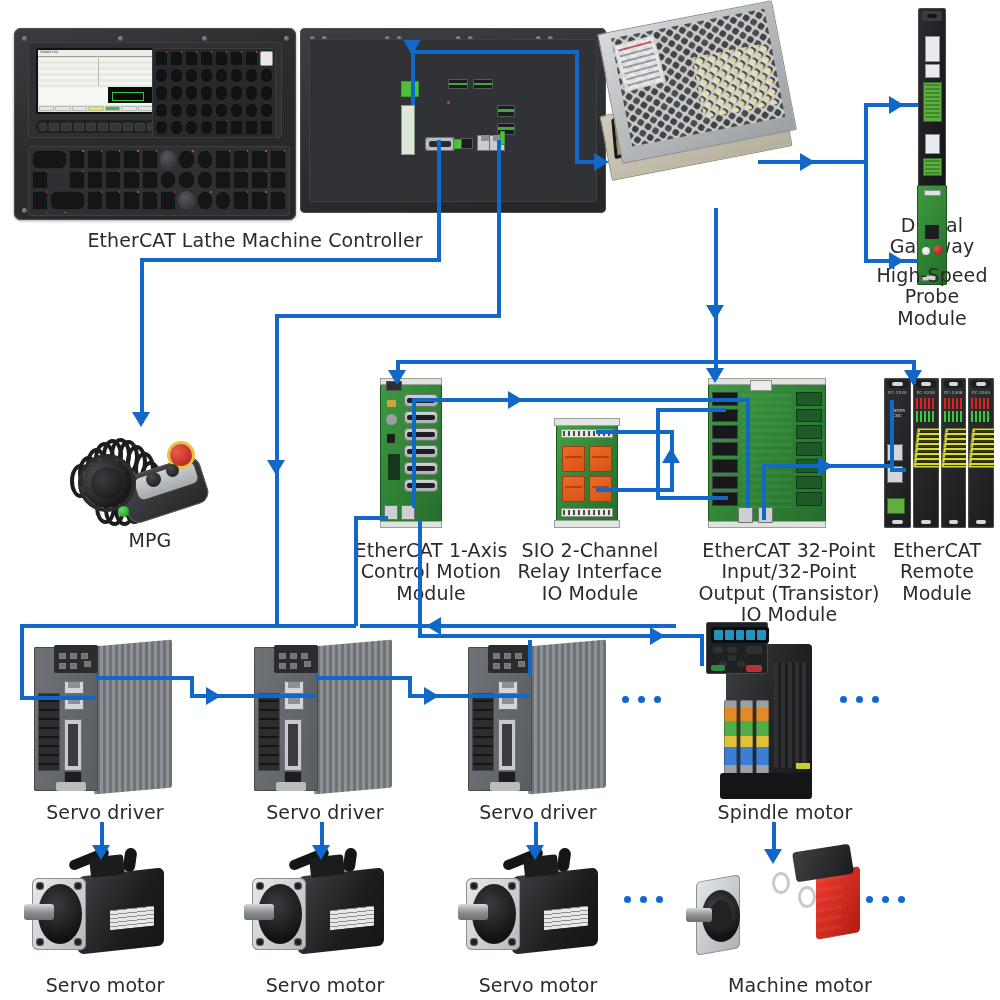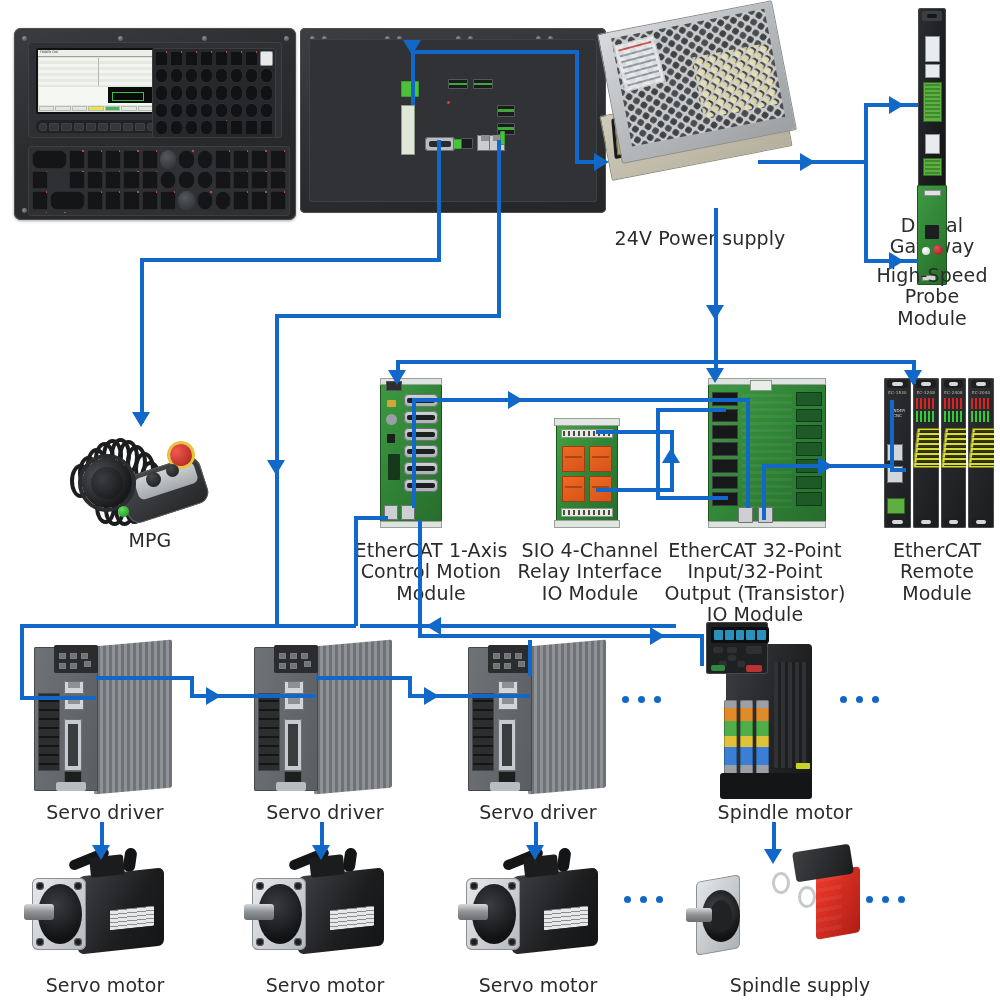--- a/index.html
+++ b/index.html
@@ -456,20 +456,21 @@
         <s class="knob"></s>
       <s class="c dot"></s>
         <s class="c"></s>
       <s class="dot"></s>
         <s class="dot"></s>
       <s class="dot"></s>
         <s class="dot"></s>
       <s class="dot"></s>
     </div>
   </div>
+  <div class="lbl" style="left:60px;top:230px;width:390px;">EtherCAT Lathe Machine Controller</div>
 
   <div class="node ppc" style="left:300px;top:28px;">
     <div class="scr" style="left:10px;top:8px;"></div>
     <div class="scr" style="left:22px;top:8px;"></div>
     <div class="scr" style="left:85px;top:8px;"></div>
     <div class="scr" style="left:97px;top:8px;"></div>
     <div class="scr" style="left:156px;top:8px;"></div>
     <div class="scr" style="left:168px;top:8px;"></div>
     <div class="scr" style="left:236px;top:8px;"></div>
     <div class="scr" style="left:248px;top:8px;"></div>
@@ -527,21 +528,20 @@
         <i class="r"></i>
         <i></i>
           <i></i>
         <i></i>
           <i></i>
         <i></i>
           <i></i>
       </div>
     </div>
   </div>
-  <div class="lbl" style="left:590px;top:228px;width:220px;">24V Power supply</div>
 
   <div class="node gw" style="left:918px;top:8px;">
     <div class="cap-t"></div>
     <div class="cap-b"></div>
     <div class="win" style="top:28px;height:26px;"></div>
     <div class="win" style="top:56px;height:14px;"></div>
     <div class="strip" style="top:74px;height:40px;">
         <i></i>
       </div>
     <div class="win" style="top:126px;height:20px;"></div>
@@ -628,21 +628,21 @@
     <div class="relays">
       <b></b>
       <b></b>
       <b></b>
       <b></b>
     </div>
     <div class="tb" style="bottom:11px;">
         <i></i>
       </div>
   </div>
-  <div class="lbl" style="left:516px;top:540px;width:148px;">SIO 4-Channel
+  <div class="lbl" style="left:516px;top:540px;width:148px;">SIO 2-Channel
 Relay Interface
 IO Module</div>
 
   <div class="node io32" style="left:708px;top:378px;">
     <div class="rail t"></div>
     <div class="rail b"></div>
     <div class="pwr"></div>
     <div class="bank l">
       <b></b>
         <b></b>
@@ -660,21 +660,21 @@
         <b></b>
       <b></b>
         <b></b>
       <b></b>
     </div>
     <div class="rjs">
       <b></b>
       <b></b>
     </div>
   </div>
-  <div class="lbl" style="left:662px;top:540px;width:186px;">EtherCAT 32-Point
+  <div class="lbl" style="left:696px;top:540px;width:186px;">EtherCAT 32-Point
 Input/32-Point
 Output (Transistor)
 IO Module</div>
 
   <div class="node rem" style="left:884px;top:378px;">
     <div class="slice head">
       <div class="cap t"></div>
       <div class="cap b"></div>
       <div class="tag">EC-1530</div>
       <div class="brand">FINDER CNC</div>
@@ -874,21 +874,21 @@
   <div class="node spm" style="left:690px;top:848px;">
     <div class="red"></div>
     <div class="body"></div>
     <div class="jbox"></div>
     <div class="eye" style="left:82px;top:24px;"></div>
     <div class="eye" style="left:108px;top:38px;"></div>
     <div class="flange"></div>
     <div class="fan"></div>
     <div class="shaft"></div>
   </div>
-  <div class="lbl" style="left:700px;top:975px;width:200px;">Spindle supply</div>
+  <div class="lbl" style="left:700px;top:975px;width:200px;">Machine motor</div>
 
   <div class="dots" style="left:866px;top:896px;">
     <i></i>
       <i></i>
       <i></i>
   </div>
 
   <div class="wire wv" style="left:411px;top:50px;height:55px;"></div>
   <div class="wire wh" style="left:411px;top:50px;width:168px;"></div>
   <div class="wire wv" style="left:575px;top:50px;height:112px;"></div>

